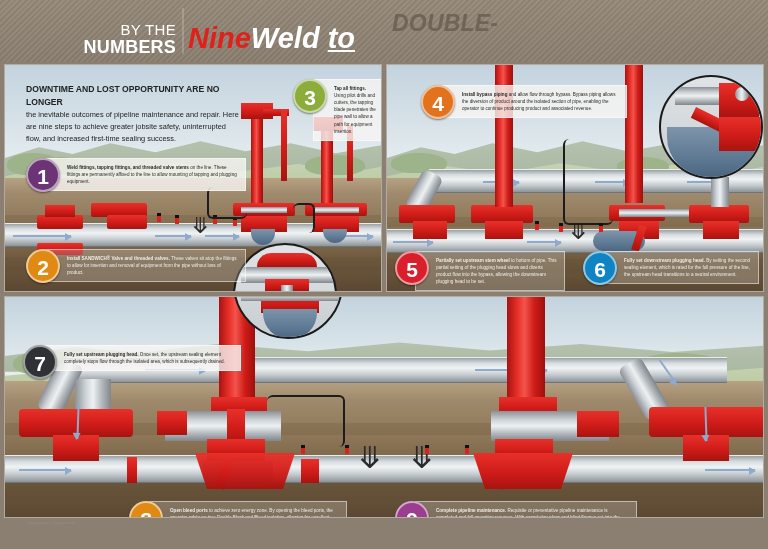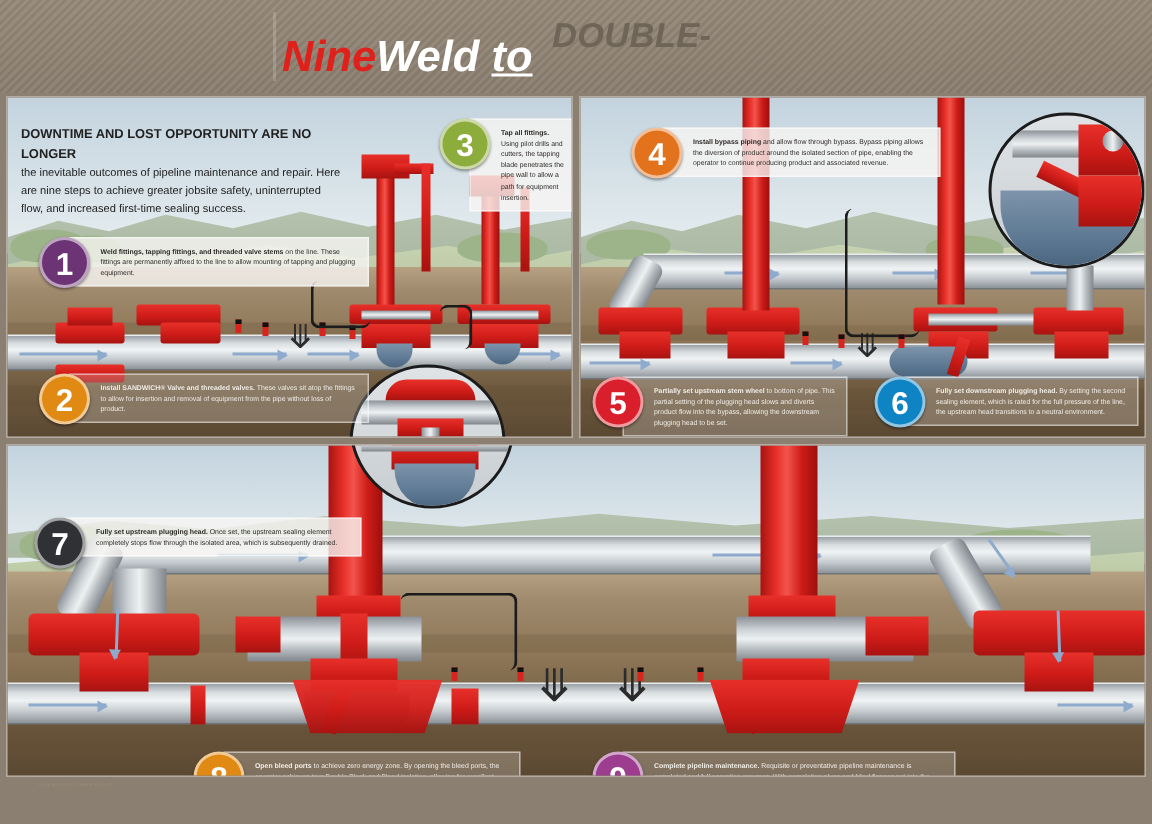--- a/index.html
+++ b/index.html
@@ -29,21 +29,21 @@
   .nine{
     position:absolute; left:188px; top:24px;
     font-size:29px; font-style:italic; font-weight:bold; line-height:1;
     white-space:nowrap;
   }
   .nine .red{ color:#e0211b; }
   .nine .wht{ color:#ffffff; }
   .nine .lt{ color:#ffffff; font-weight:bold; font-style:italic;text-decoration:underline; }
 
   .dbl{
-    position:absolute; left:368px; top:12px; line-height:1.0;
+    position:absolute; left:392px; top:12px; line-height:1.0;
   }
   .dbl .l1{ font-size:23px; font-weight:bold; font-style:italic; color:#6e6457; letter-spacing:.2px;}
   .dbl .l2{ font-size:23px; font-weight:bold; font-style:italic; color:#f2efe9; letter-spacing:.2px; margin-top:1px;}
 
   
   .panel{ position:absolute; overflow:hidden; border:1px solid rgba(255,255,255,.35); }
   #panel-1{ left:4px;   top:64px;  width:378px; height:228px; }
   #panel-2{ left:386px; top:64px;  width:378px; height:228px; }
   #panel-3{ left:4px;   top:296px; width:760px; height:222px; }
 
@@ -110,20 +110,24 @@
     font-size:3.2px; line-height:1.6; color:#9b8d7c; }
 
   .band-bottom{ position:absolute; left:0; top:518px; width:768px; height:31px; background:#8b7f71; }
 </style>
 </head>
 <body>
 
 <div class="poster">
 
   <div class="header">
+    <div class="bythe">
+      <div class="l1">BY THE</div>
+      <div class="l2">NUMBERS</div>
+    </div>
     <div class="divider-v"></div>
     <div class="nine">
       <span class="red">Nine</span><span class="wht">Weld</span>
       <span class="lt">to</span>
     </div>
     <div class="dbl">
       <div class="l1">DOUBLE-</div>
     </div>
   </div>
 
@@ -178,21 +182,21 @@
 
       <div class="detail-circle" style="left:228px;top:178px;width:104px;height:104px;">
         <div class="fitting" style="left:22px;top:8px;width:60px;height:14px;border-radius:30px 30px 0 0;"></div>
         <div class="steel-h" style="left:6px;top:22px;width:92px;height:16px;"></div>
         <div class="fitting" style="left:30px;top:34px;width:44px;height:12px;"></div>
         <div class="steel" style="left:46px;top:40px;width:12px;height:40px;"></div>
 
       </div>
     </div>
 
-    <div class="intro" style="left:9px;top:18px;">
+    <div class="intro" style="left:21px;top:18px;">
       <span class="hd">DOWNTIME AND LOST OPPORTUNITY ARE NO LONGER</span>
       <span> the inevitable outcomes of pipeline maintenance and repair. Here are nine steps to achieve greater jobsite safety, uninterrupted flow, and increased first-time sealing success.</span>
     </div>
 
     <div class="step" style="left:21px;top:93px;width:232px;">
       <div class="badge" style="background:#6d3475;">1</div>
       <div class="bubble" style="width:200px;">
         <b>Weld fittings, tapping fittings, and threaded valve stems</b><span> on the line. These fittings are permanently affixed to the line to allow mounting of tapping and plugging equipment.</span>
       </div>
     </div>

